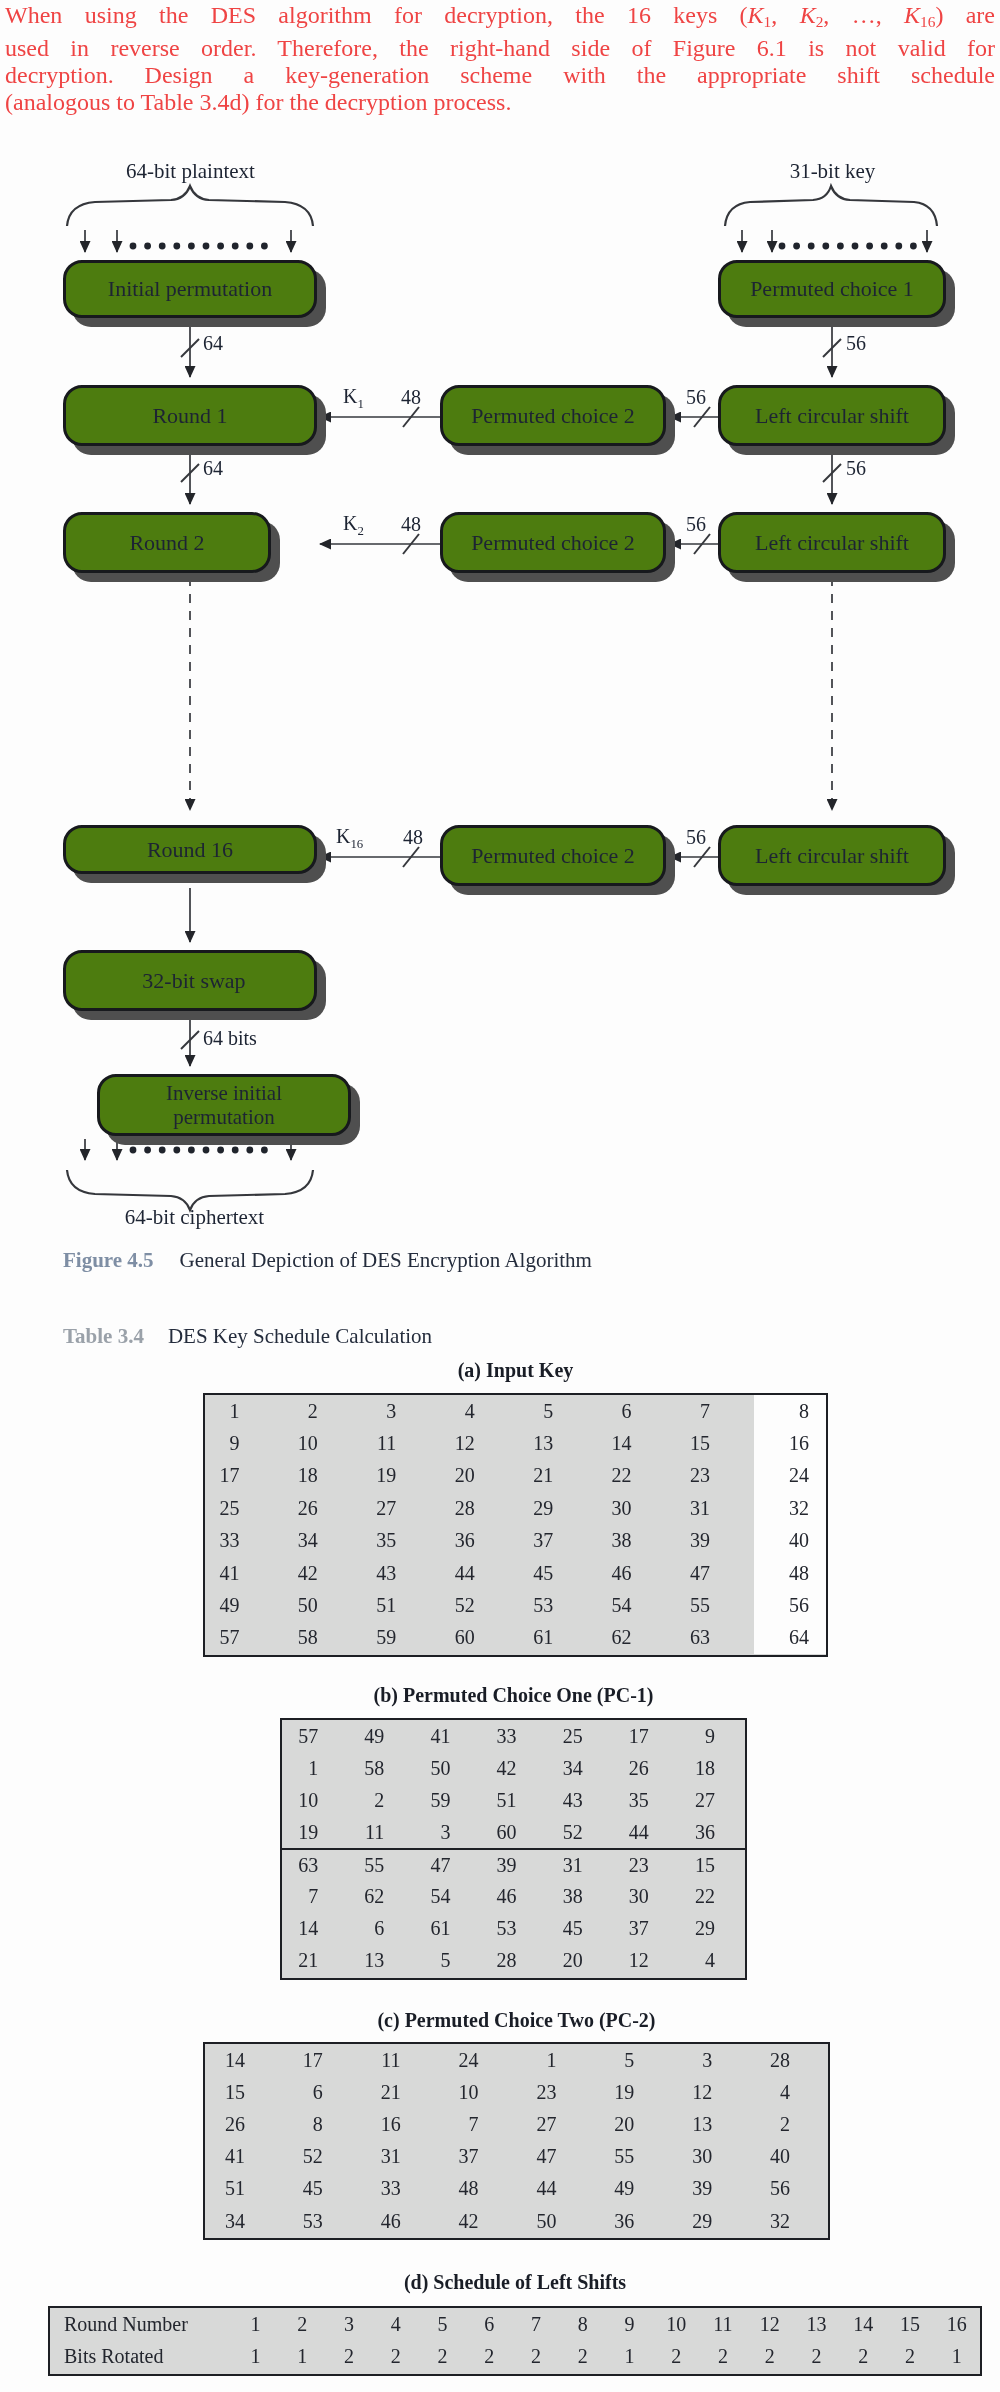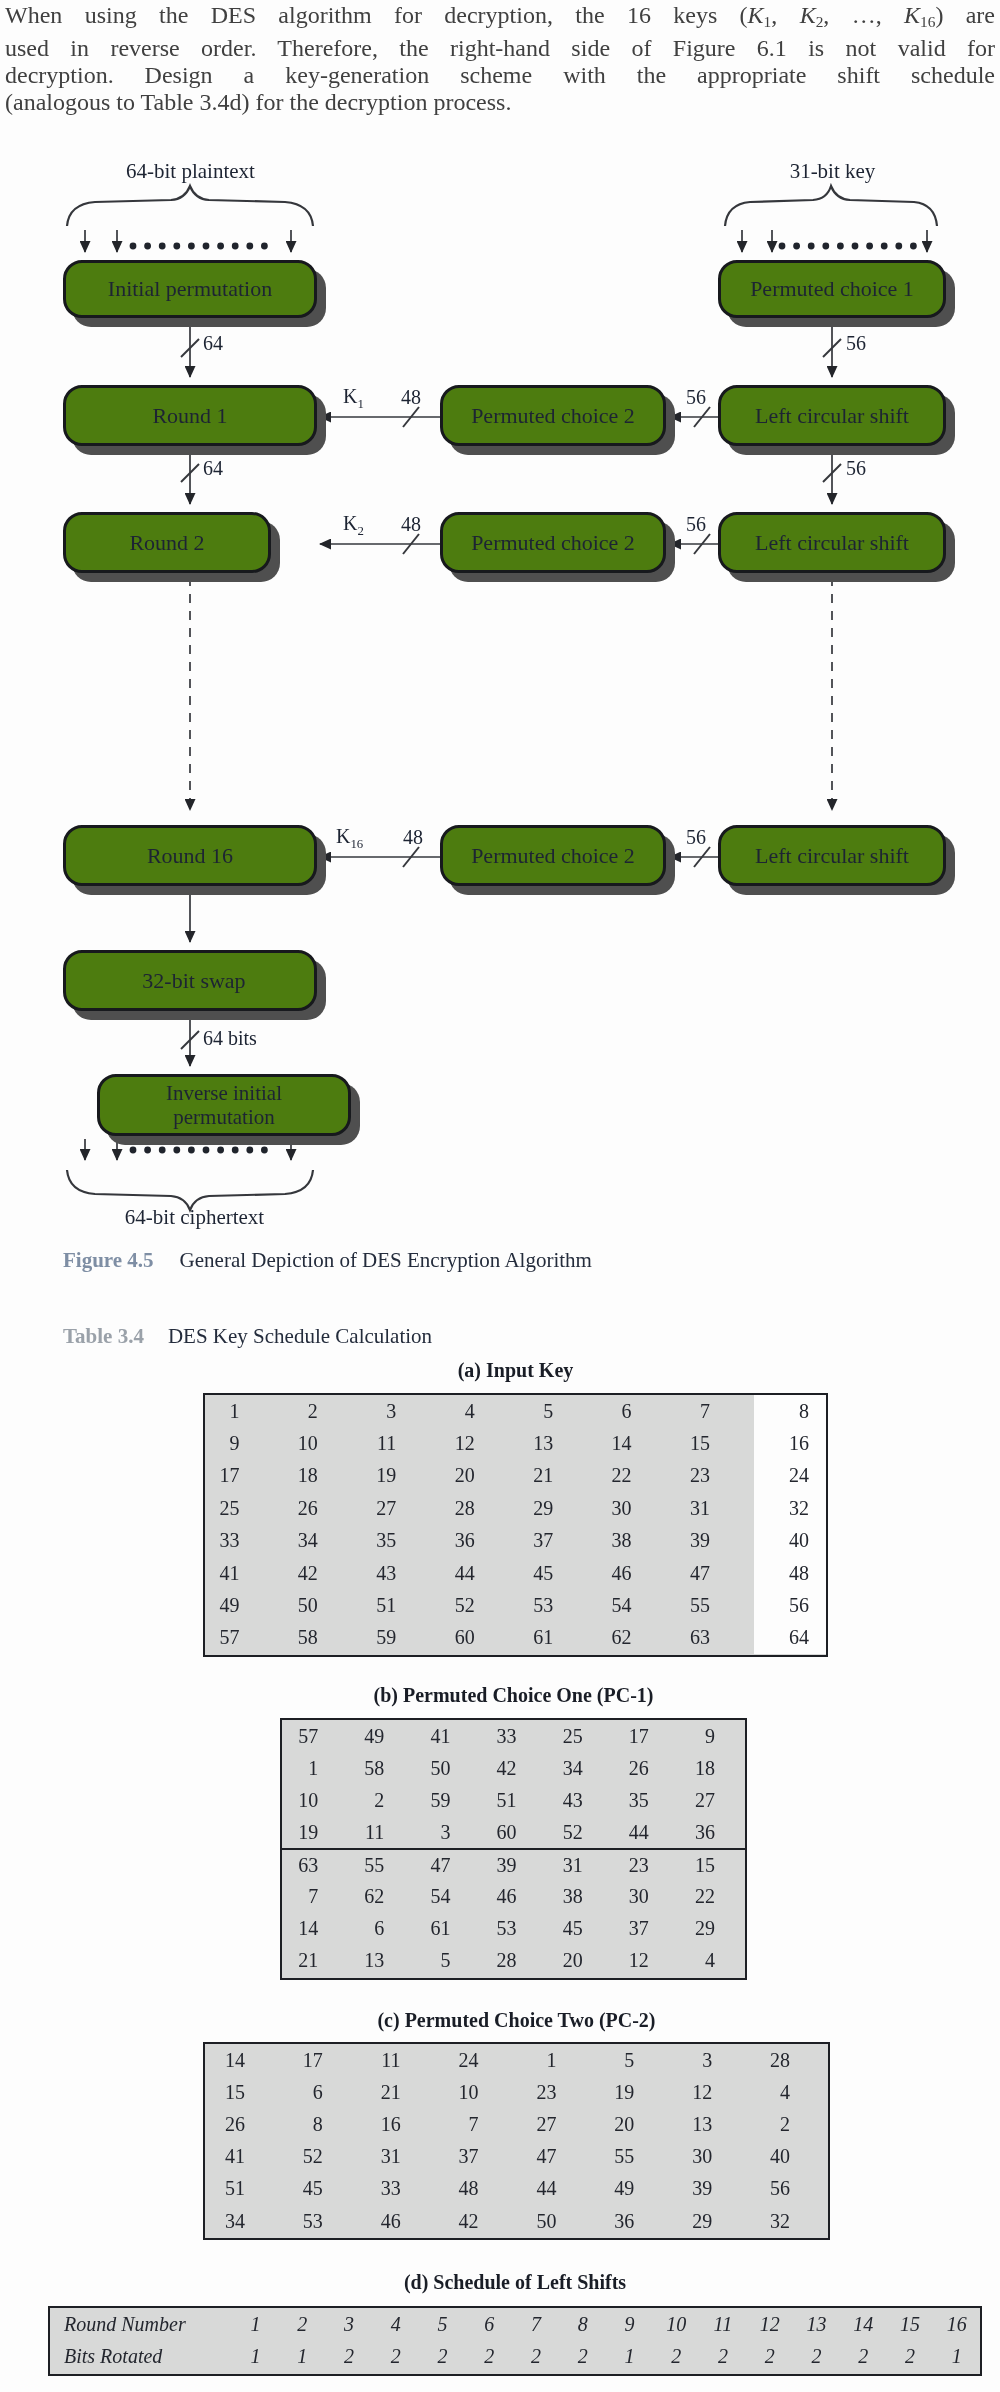--- a/index.html
+++ b/index.html
@@ -2,21 +2,21 @@
 <html><head>
 <meta charset="utf-8">
 <style>
   html,body { margin:0; padding:0; background:#ffffff; }
   #page {
     position:relative; width:1000px; height:2392px; background:#fdfdfd;
     font-family:"Liberation Serif", serif; color:#1e222b; overflow:hidden;
   }
   
   #problem-text { position:absolute; left:5px; top:2px; width:990px;
-    font-size:24px; line-height:27px; color:#404040; }
+    font-size:24px; line-height:27px; color:#ef4444; }
   .pline { text-align:justify; text-align-last:justify; white-space:normal; }
   .pline.lastline { text-align-last:left; }
   .pit { font-style:italic; }
   .psub { font-size:64%; vertical-align:-0.28em; }
   
   .fbox { position:absolute; box-sizing:border-box; background:#4d7c0f;
     border:3px solid #17191d; border-radius:19px;
     box-shadow:9px 9px 0 #4f4f4f;
     display:flex; align-items:center; justify-content:center;
     font-size:22px; color:#1d2433; text-align:center; line-height:24px; }
@@ -44,21 +44,21 @@
   #tbl-a .cwhite { background:#fdfdfd; padding-right:17px; }
   #tbl-b { left:280px; top:1718px; width:467px; height:262px;
     grid-template-columns:repeat(7,1fr); grid-auto-rows:32.1px; }
   #tbl-b .tcell { padding-right:30px; }
   .divtop { border-top:2.5px solid #1d1f24; }
   #tbl-c { left:203px; top:2042px; width:627px; height:198px;
     grid-template-columns:repeat(8,1fr); grid-auto-rows:32.2px; }
   #tbl-c .tcell { padding-right:38px; }
   #tbl-d { left:48px; top:2306px; width:934px; height:70px;
     grid-template-columns:182px repeat(16,1fr); grid-auto-rows:32.5px; }
-  #tbl-d .tcell { justify-content:center; padding-right:0;font-style:italic; }
+  #tbl-d .tcell { justify-content:center; padding-right:0; }
   #tbl-d .dlabel { justify-content:flex-start; padding-left:14px; }
   #title-a { left:203px; top:1359px; width:625px; }
   #title-b { left:280px; top:1684px; width:467px; }
   #title-c { left:203px; top:2009px; width:627px; }
   #title-d { left:48px;  top:2271px; width:934px; }
 </style>
 </head>
 <body>
 
 <div id="page">
@@ -166,21 +166,21 @@
   <div class="fbox" style="left:718px; top:260px; width:228px; height:58px;">Permuted choice 1</div>
 
   <div class="fbox" style="left:63px;  top:385px; width:254px; height:61px;">Round 1</div>
   <div class="fbox" style="left:440px; top:385px; width:226px; height:61px;">Permuted choice 2</div>
   <div class="fbox" style="left:718px; top:385px; width:228px; height:61px;">Left circular shift</div>
 
   <div class="fbox" style="left:63px;  top:512px; width:208px; height:61px;">Round 2</div>
   <div class="fbox" style="left:440px; top:512px; width:226px; height:61px;">Permuted choice 2</div>
   <div class="fbox" style="left:718px; top:512px; width:228px; height:61px;">Left circular shift</div>
 
-  <div class="fbox" style="left:63px;  top:825px; width:254px; height:61px;">Round 16</div>
+  <div class="fbox" style="left:63px;  top:825px; width:254px; height:49px;">Round 16</div>
   <div class="fbox" style="left:440px; top:825px; width:226px; height:61px;">Permuted choice 2</div>
   <div class="fbox" style="left:718px; top:825px; width:228px; height:61px;">Left circular shift</div>
 
   <div class="fbox" style="left:63px; top:950px;  width:254px; height:61px;padding-left:8px;">32-bit swap</div>
   <div class="fbox" id="box-inverse" style="left:63px; top:1074px; width:254px; height:62px;">Inverse initial permutation</div>
 
   <div class="fsmall" style="left:203px; top:332px;">64</div>
   <div class="fsmall" style="left:846px; top:332px;">56</div>
   <div class="fsmall" style="left:203px; top:457px;">64</div>
   <div class="fsmall" style="left:846px; top:457px;">56</div>

